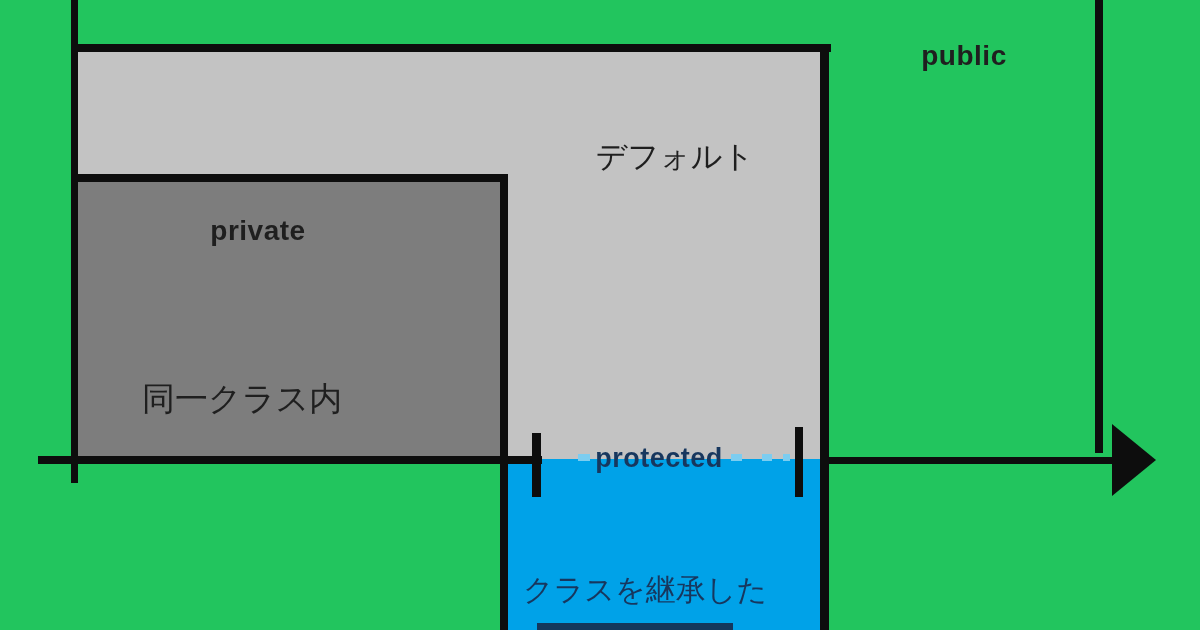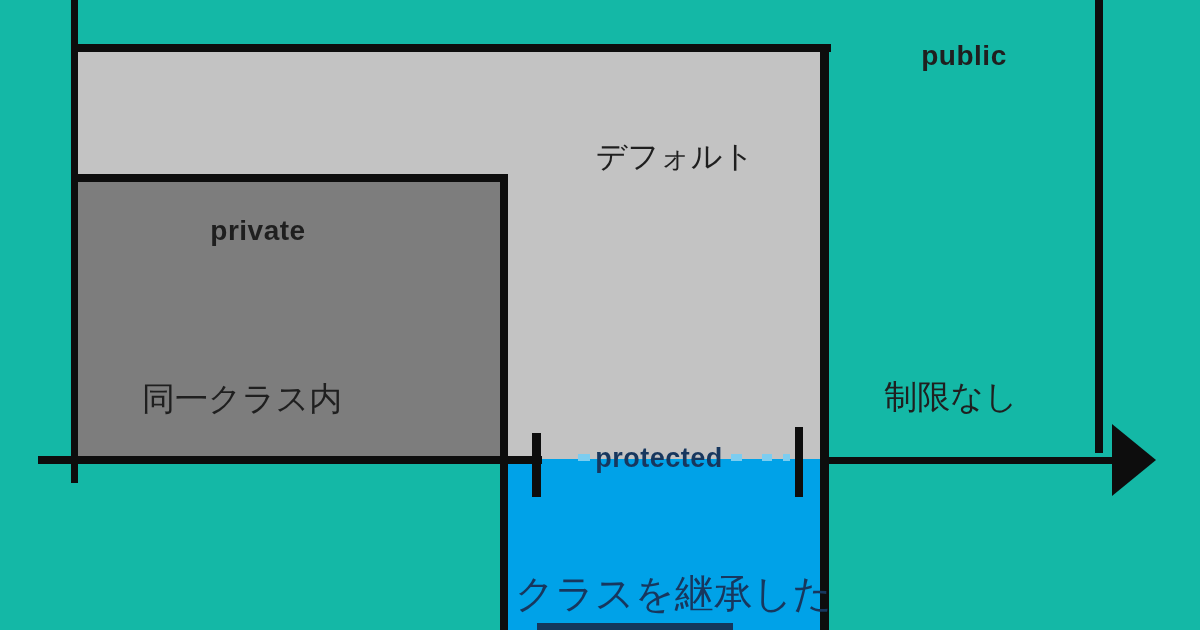--- a/index.html
+++ b/index.html
@@ -4,21 +4,21 @@
 <style>
   * { margin: 0; padding: 0; box-sizing: border-box; }
   html, body { background: #ffffff; }
   body {
     font-family: "Liberation Sans", "DejaVu Sans", sans-serif;
   }
   #stage {
     position: relative;
     width: 1200px;
     height: 630px;
-    background: #14b8a6;
+    background: #22c55e;
     overflow: hidden;
   }
   #stage .abs { position: absolute; }
 
   
   .fill-default   { left: 78px;  top: 52px;  width: 742px; height: 409px; }
   .fill-private   { left: 78px;  top: 182px; width: 422px; height: 278px; }
   .fill-protected { left: 507px; top: 459px; width: 313px; height: 171px; }
 
   
@@ -50,21 +50,21 @@
   .lbl-en { font-weight: bold; font-size: 28px; letter-spacing: 0.5px; }
   .lbl-jp { font-size: 33px; text-align: center; }
 
   .lbl-public    { left: 884px; top: 41px;  width: 160px; }
   .lbl-default   { left: 575px; top: 140px; width: 200px; font-size: 31px; }
   .lbl-private   { left: 178px; top: 216px; width: 160px; }
   .lbl-sameclass { left: 142px; top: 361px; width: 200px; margin-top: 20px; }
   .lbl-samepkg   { left: 543px; top: 376px; width: 260px; }
   .lbl-nolimit   { left: 861px; top: 379px; width: 180px; }
   .lbl-protected { left: 569px; top: 444px; width: 180px; font-size: 27px; }
-  .lbl-inherited { left: 515px; top: 573px; width: 260px; font-size: 39px; }
+  .lbl-inherited { left: 515px; top: 573px; width: 260px; font-size: 30px; }
 </style>
 </head>
 <body>
 
 <div id="stage">
 
   <div class="abs fill-default" style="background: rgb(195, 195, 195);"></div>
   <div class="abs fill-private" style="background: rgb(125, 125, 125);"></div>
   <div class="abs fill-protected" style="background: rgb(0, 162, 232);"></div>
 
@@ -83,17 +83,16 @@
   <div class="abs line-axis-right" style="background: rgb(13, 13, 13);"></div>
   <div class="abs tick-1" style="background: rgb(13, 13, 13);"></div>
   <div class="abs tick-2" style="background: rgb(13, 13, 13);"></div>
   <div class="abs arrow-head" style="background: rgb(13, 13, 13);"></div>
   <div class="abs cutoff-sliver" style="background: rgb(20, 55, 92);"></div>
 
   <div class="lbl lbl-en lbl-public" style="color: rgb(31, 31, 31);">public</div>
   <div class="lbl lbl-jp lbl-default" style="color: rgb(31, 31, 31);">デフォルト</div>
   <div class="lbl lbl-en lbl-private" style="color: rgb(31, 31, 31);">private</div>
   <div class="lbl lbl-jp lbl-sameclass" style="color: rgb(31, 31, 31);">同一クラス内</div>
-  <div class="lbl lbl-jp lbl-nolimit" style="color: rgb(31, 31, 31);">制限なし</div>
   <div class="lbl lbl-en lbl-protected" style="color: rgb(23, 55, 94);">protected</div>
   <div class="lbl lbl-jp lbl-inherited" style="color: rgb(23, 55, 94);">クラスを継承した</div>
 
 </div>
 
 </body></html>

